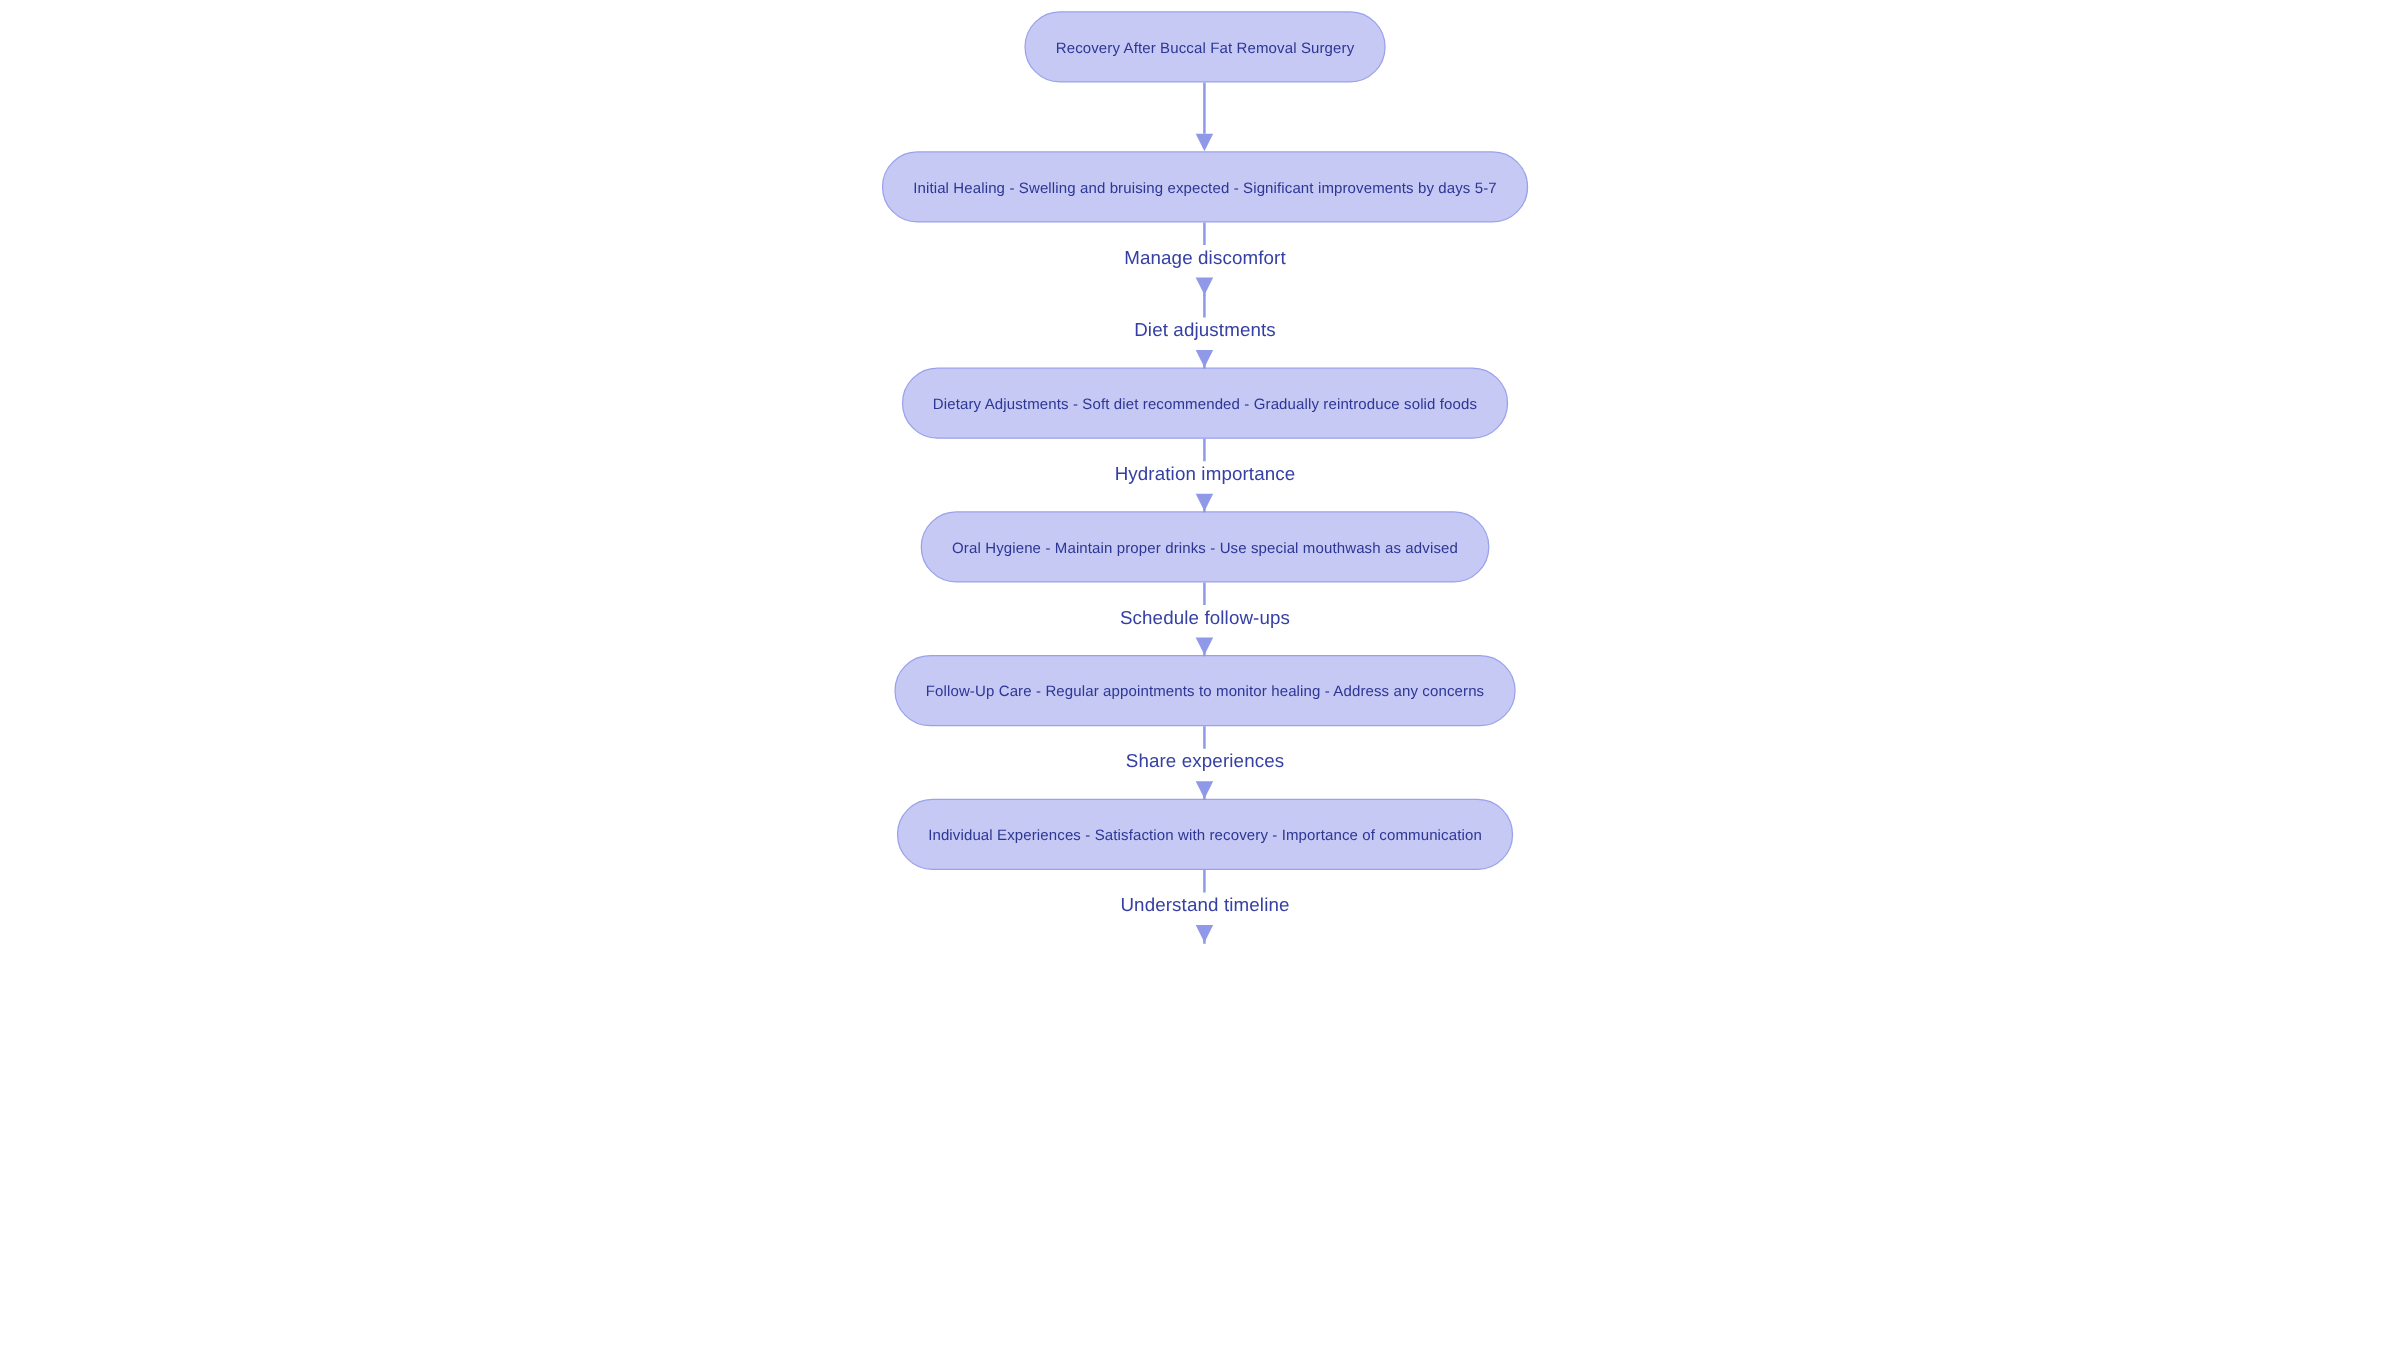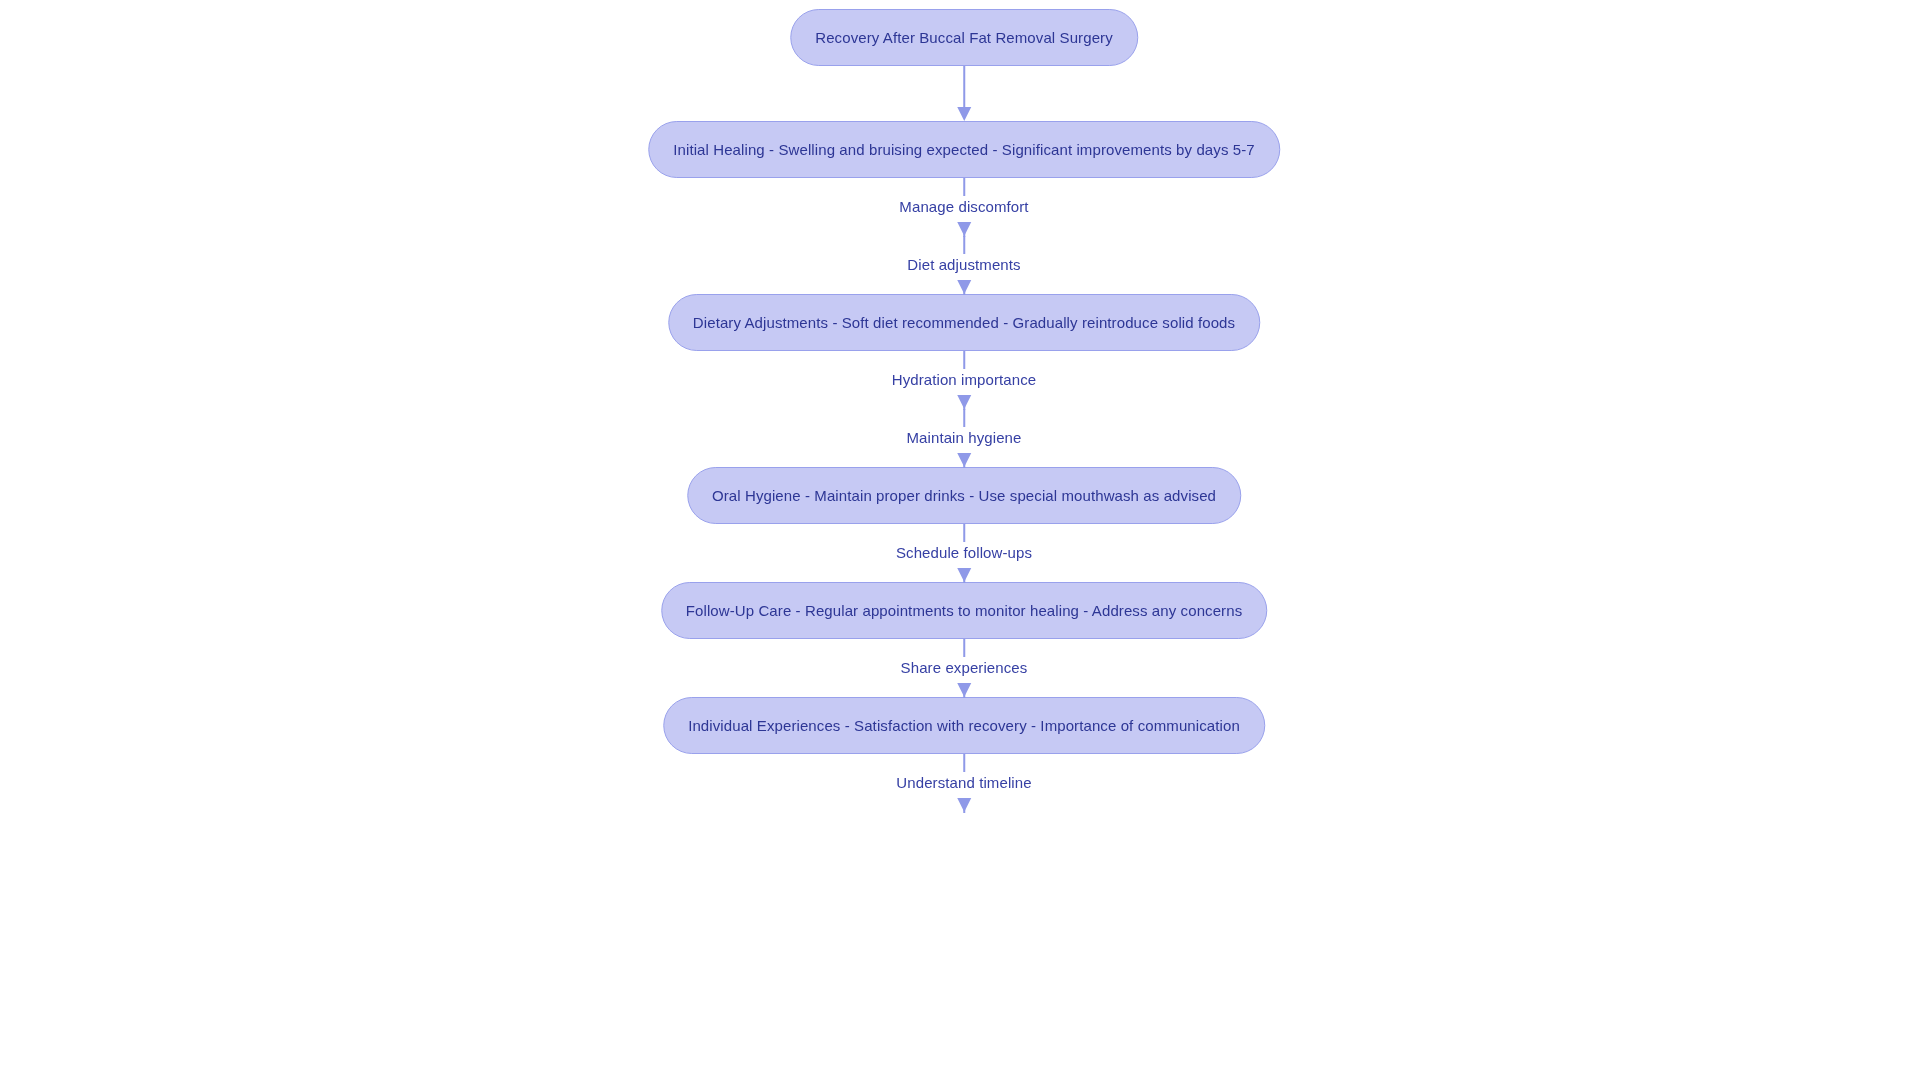--- a/index.html
+++ b/index.html
@@ -25,21 +25,21 @@
     align-items: center;
   }
   .node {
     box-sizing: border-box;
     height: 57px;
     display: flex;
     align-items: center;
     padding: 0 24px;
     white-space: nowrap;
     border-radius: 28.5px;
-    font-size: 15px;
+    font-size: 12px;
     letter-spacing: 0.1px;
     background: var(--node-fill, #c6c9f4);
     border: 1.5px solid var(--node-border, #99a1ec);
     color: var(--node-text, #2d3695);
   }
   .connector {
     position: relative;
     width: 300px;
   }
   .connector.labeled { height: 58px; }
@@ -101,26 +101,20 @@
         <div class="cline bottom"></div>
         <div class="arrowhead"></div>
       </div>
       <div class="node">Dietary Adjustments - Soft diet recommended - Gradually reintroduce solid foods</div>
       <div class="connector labeled">
         <div class="cline top"></div>
         <div class="elabel">Hydration importance</div>
         <div class="cline bottom"></div>
         <div class="arrowhead"></div>
       </div>
-      <div class="connector labeled">
-        <div class="cline top"></div>
-        <div class="elabel">Maintain hygiene</div>
-        <div class="cline bottom"></div>
-        <div class="arrowhead"></div>
-      </div>
       <div class="node">Oral Hygiene - Maintain proper drinks - Use special mouthwash as advised</div>
       <div class="connector labeled">
         <div class="cline top"></div>
         <div class="elabel">Schedule follow-ups</div>
         <div class="cline bottom"></div>
         <div class="arrowhead"></div>
       </div>
       <div class="node">Follow-Up Care - Regular appointments to monitor healing - Address any concerns</div>
       <div class="connector labeled">
         <div class="cline top"></div>

